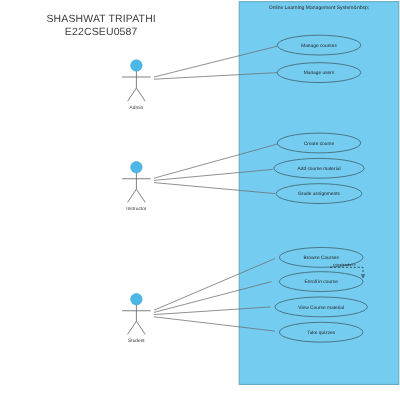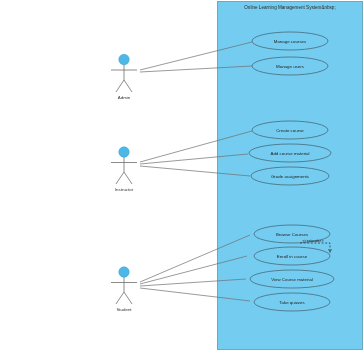--- a/index.html
+++ b/index.html
@@ -66,20 +66,24 @@
     font-family: "Liberation Sans", sans-serif;
     font-size: 3.6px;
     fill: #1a1a1a;
   }
 </style>
 </head>
 <body>
 
 <div id="diagram-root">
 
+  <div class="header-block">
+    <span class="header-line1">SHASHWAT TRIPATHI</span>
+    <span class="header-line2">E22CSEU0587</span>
+  </div>
 
   <svg class="canvas" viewBox="0 0 364 360" xmlns="http://www.w3.org/2000/svg">
 
     <rect x="217.5" y="1.5" width="145" height="348" fill="#74cdf0" stroke="#6aa9c0" stroke-width="1"></rect>
 
     <text class="sys-title" x="290" y="8.5" text-anchor="middle">Online Learning Management System&amp;nbsp;</text>
 
     <g stroke="#6f6f6f" stroke-width="0.7" fill="none">
       <line x1="140" y1="70" x2="252" y2="42"></line>
       <line x1="140" y1="72" x2="252" y2="66"></line>

